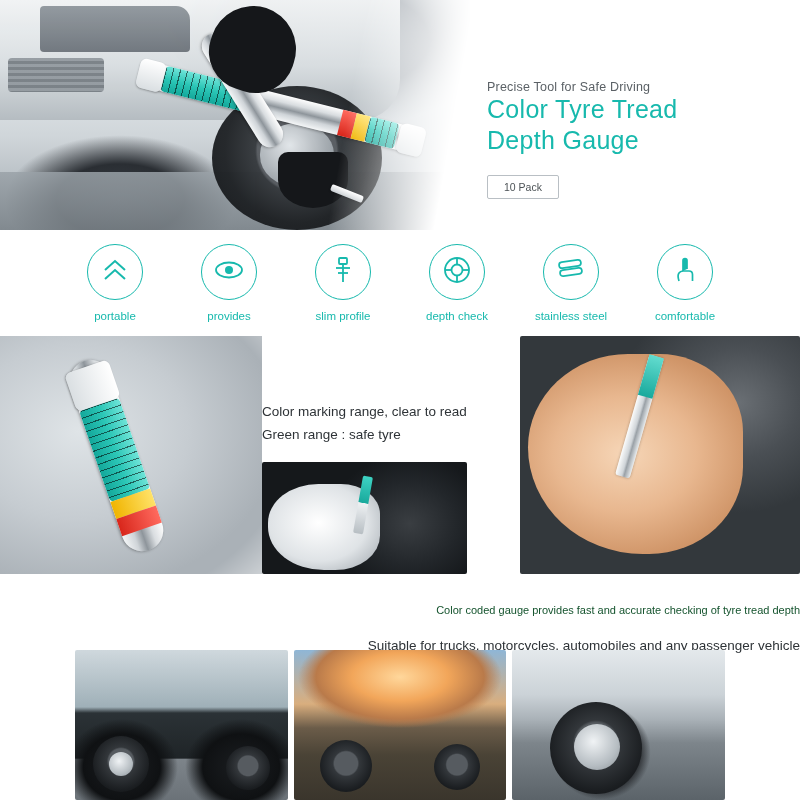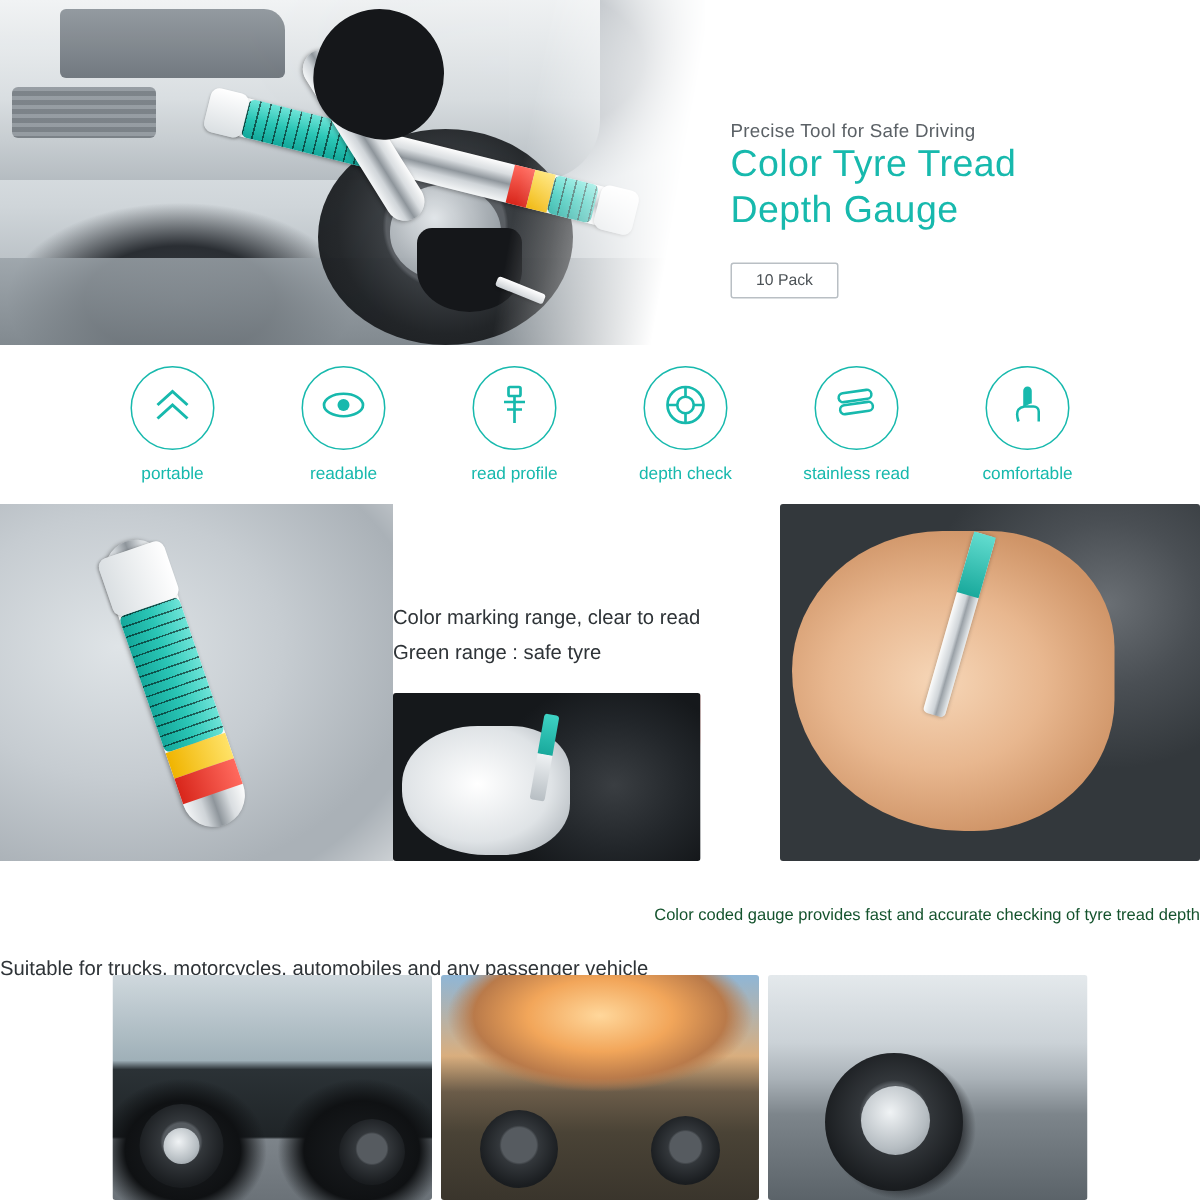--- a/index.html
+++ b/index.html
@@ -213,21 +213,21 @@
     border-radius: 2px;
   }
 
   .caption-teal {
     text-align: right;
     font-size: 11px;
     color: #14532d;
     margin-top: 8px;
   }
   .caption-dark {
-    text-align: left;
+    text-align: right;
     font-size: 13.5px;
     color: #2e3337;
     margin-top: 22px;
   }
 
   
   .bottom {
     position: absolute;
     left: 0; bottom: 0;
     width: 800px; height: 150px;
@@ -317,35 +317,35 @@
 
   <div class="feature">
     <div class="feature-circle">
       <span>
         <svg width="32" height="26" viewBox="0 0 32 26" fill="none" stroke="#17b9ad" stroke-width="1.8">
           <ellipse cx="16" cy="13" rx="13" ry="7.5"></ellipse>
           <circle cx="16" cy="13" r="4" fill="#17b9ad" stroke="none"></circle>
         </svg>
       </span>
     </div>
-    <div class="feature-label">readable</div>
+    <div class="feature-label">provides</div>
   </div>
 
   <div class="feature">
     <div class="feature-circle">
       <span>
         <svg width="26" height="30" viewBox="0 0 26 30" fill="none" stroke="#17b9ad" stroke-width="1.8">
           <rect x="9" y="3" width="8" height="6" rx="1"></rect>
           <line x1="13" y1="9" x2="13" y2="27"></line>
           <line x1="6" y1="13" x2="20" y2="13"></line>
           <line x1="8" y1="18" x2="18" y2="18"></line>
         </svg>
       </span>
     </div>
-    <div class="feature-label">read profile</div>
+    <div class="feature-label">slim profile</div>
   </div>
 
   <div class="feature">
     <div class="feature-circle">
       <span>
         <svg width="30" height="30" viewBox="0 0 30 30" fill="none" stroke="#17b9ad" stroke-width="1.8">
           <circle cx="15" cy="15" r="12"></circle>
             <circle cx="15" cy="15" r="5.5"></circle>
           <line x1="15" y1="3" x2="15" y2="9.5"></line>
             <line x1="15" y1="20.5" x2="15" y2="27"></line>
@@ -359,21 +359,21 @@
 
   <div class="feature">
     <div class="feature-circle">
       <span>
         <svg width="32" height="26" viewBox="0 0 32 26" fill="none" stroke="#17b9ad" stroke-width="1.7">
           <rect x="4" y="4" width="22" height="6" rx="3" transform="rotate(-8 15 7)"></rect>
           <rect x="5" y="12" width="22" height="6" rx="3" transform="rotate(-8 16 15)"></rect>
         </svg>
       </span>
     </div>
-    <div class="feature-label">stainless read</div>
+    <div class="feature-label">stainless steel</div>
   </div>
 
   <div class="feature">
     <div class="feature-circle">
       <span>
         <svg width="26" height="30" viewBox="0 0 26 30" fill="none" stroke="#17b9ad" stroke-width="1.7">
           <path d="M11 16V5.5a2 2 0 1 1 4 0V14" fill="#17b9ad" stroke="#17b9ad"></path>
           <path d="M7 26c-1-3-1.5-6 0-8 1.2-1.6 4-2 4-2h6c2 0 3.5 1.5 3.5 3.5V26"></path>
         </svg>
       </span>

